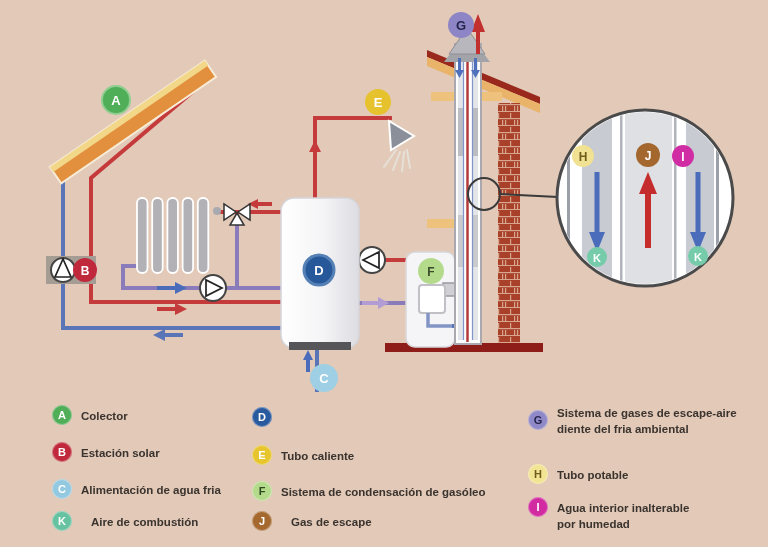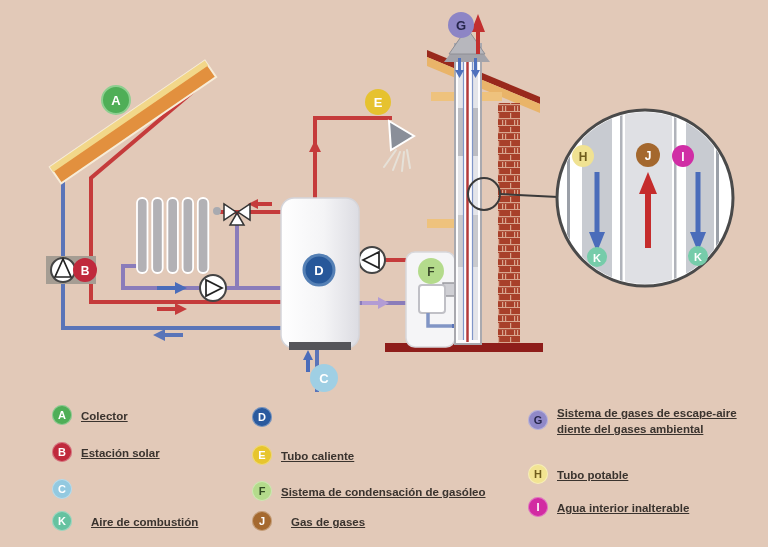--- a/index.html
+++ b/index.html
@@ -2,21 +2,21 @@
 <html><head>
 <meta charset="utf-8">
 <style>
   html,body{margin:0;padding:0;}
   body{font-family:"Liberation Sans","DejaVu Sans",sans-serif;}
   #stage{position:relative;width:768px;height:547px;background:#e2c9b8;overflow:hidden;}
   #diagram{position:absolute;left:0;top:0;}
   .legend-row{position:absolute;display:flex;align-items:flex-start;gap:9px;}
   .badge{width:20px;height:20px;border-radius:50%;display:flex;align-items:center;justify-content:center;
          font-size:11px;font-weight:bold;color:#fff;flex:0 0 20px;box-shadow:inset 0 0 0 1px rgba(255,255,255,.35);}
-  .lg-label{font-size:11.5px;font-weight:bold;color:#3a332e;padding-top:3px;line-height:16px;white-space:nowrap;text-decoration:underline;}
+  .lg-label{font-size:11.5px;font-weight:bold;color:#3a332e;padding-top:3px;line-height:16px;white-space:nowrap;}
   .indent{margin-left:10px;}
   .bA{background:#4fae57}.bB{background:#c0293c}.bC{background:#93c9e0}
   .bD{background:#2a5a9e}.bE{background:#e7c52e}.bF{background:#b4db8c;color:#2f4a22}
   .bG{background:#9089c8;color:#26264c}.bH{background:#f2e492;color:#6f5d1d}
   .bI{background:#d22ba2}.bJ{background:#a5692f}.bK{background:#66c2a0}
   svg text{font-family:"Liberation Sans","DejaVu Sans",sans-serif;font-weight:bold;}
 </style>
 </head>
 <body>
 
@@ -185,54 +185,56 @@
   <div class="legend-row" style="left:52px;top:405px;">
     <span class="badge bA">A</span>
     <span class="lg-label">Colector</span>
   </div>
   <div class="legend-row" style="left:52px;top:442px;">
     <span class="badge bB">B</span>
     <span class="lg-label">Estación solar</span>
   </div>
   <div class="legend-row" style="left:52px;top:479px;">
     <span class="badge bC">C</span>
+    <span class="lg-label">Alimentación de agua fria</span>
   </div>
   <div class="legend-row" style="left:52px;top:511px;">
     <span class="badge bK">K</span>
     <span class="lg-label indent">Aire de combustión</span>
   </div>
 
   <div class="legend-row" style="left:252px;top:407px;">
     <span class="badge bD">D</span>
   </div>
   <div class="legend-row" style="left:252px;top:445px;">
     <span class="badge bE">E</span>
     <span class="lg-label">Tubo caliente</span>
   </div>
   <div class="legend-row" style="left:252px;top:481px;">
     <span class="badge bF">F</span>
     <span class="lg-label">Sistema de condensación de gasóleo</span>
   </div>
   <div class="legend-row" style="left:252px;top:511px;">
     <span class="badge bJ">J</span>
-    <span class="lg-label indent">Gas de gases</span>
+    <span class="lg-label indent">Gas de escape</span>
   </div>
 
   <div class="legend-row" style="left:528px;top:402px;">
     <span class="badge bG" style="margin-top:8px;">G</span>
     <span class="lg-label">
       <span style="display:block">Sistema de gases de escape-aire</span>
-      <span style="display:block">diente del gases ambiental</span>
+      <span style="display:block">diente del fria ambiental</span>
     </span>
   </div>
   <div class="legend-row" style="left:528px;top:464px;">
     <span class="badge bH">H</span>
     <span class="lg-label">Tubo potable</span>
   </div>
   <div class="legend-row" style="left:528px;top:497px;">
     <span class="badge bI">I</span>
     <span class="lg-label">
       <span style="display:block">Agua interior inalterable</span>
+      <span style="display:block">por humedad</span>
     </span>
   </div>
 </div>
 
 </div>
 
 </body></html>

